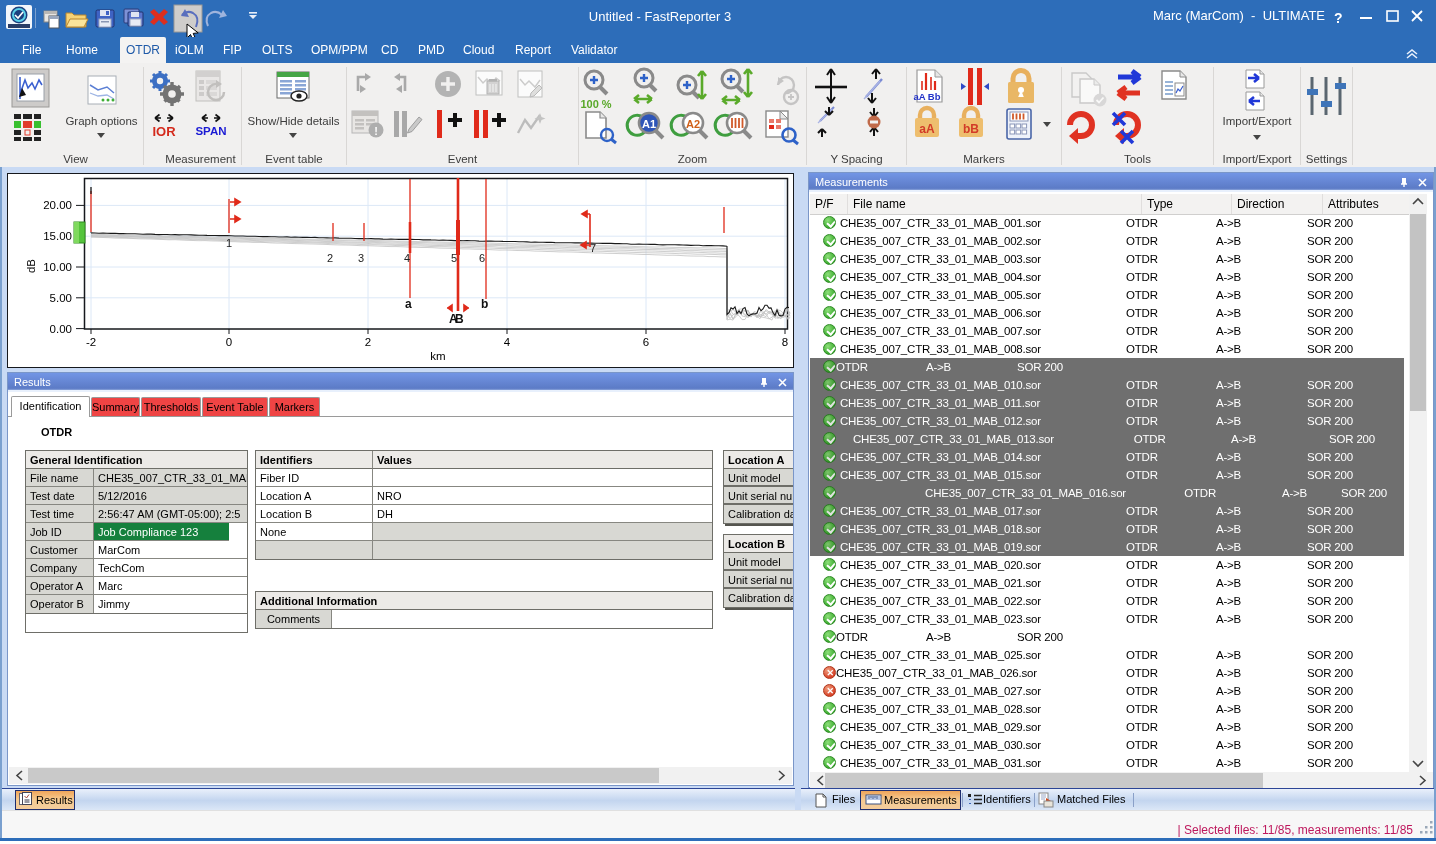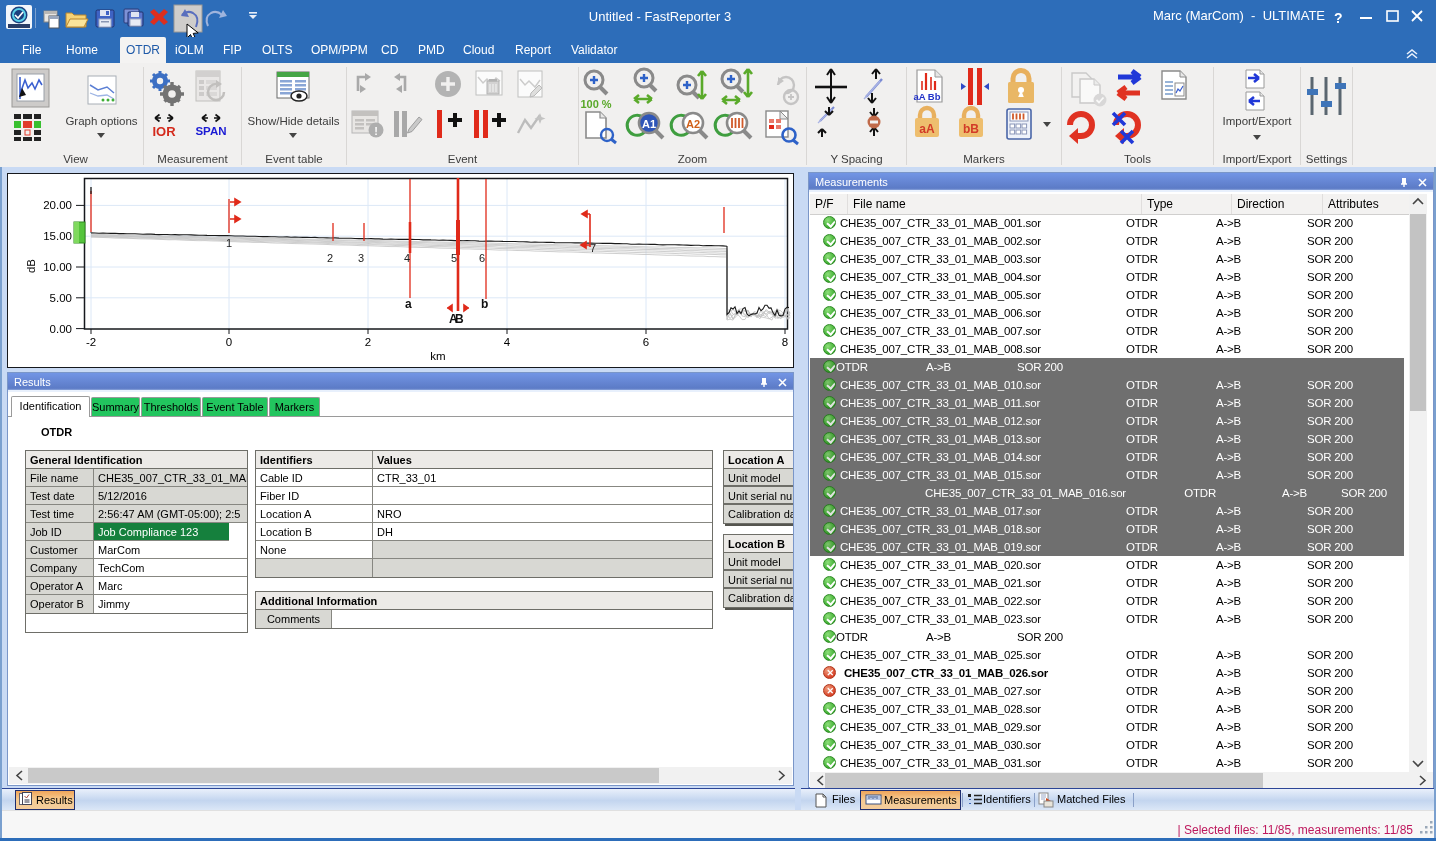--- a/index.html
+++ b/index.html
@@ -24,21 +24,21 @@
 #appbg { left:0; top:167px; width:1436px; height:677px; background:#c9daf4; }
 
 
 #graphpanel { left:7px; top:173px; width:787px; height:195px; background:#fff; border:1px solid #16181d; }
 
 
 #resultspanel { left:7px; top:372px; width:787px; height:414px; background:#fff; border:1px solid #7a96c8; overflow:hidden; }
 .paneltitle { height:19px; background:linear-gradient(180deg,#7295e5 0%,#6585d2 55%,#5c7bc6 90%,#8ba4da 100%); color:#fff; font-size:11px; padding:3px 6px; border-bottom:2px solid #e8f0fc; }
 
 
-.rtab { position:absolute; height:20px; line-height:19px; font-size:11px; color:#000; text-align:center; border:1px solid #9a9a9a; border-bottom:none; background:#22c55e; border-radius:2px 2px 0 0; }
+.rtab { position:absolute; height:20px; line-height:19px; font-size:11px; color:#000; text-align:center; border:1px solid #9a9a9a; border-bottom:none; background:#ef4444; border-radius:2px 2px 0 0; }
 .rtab.sel { background:#fff; height:21px; z-index:2; }
 
 
 .dt { position:absolute; border:1px solid #6e6e68; font-size:11px; }
 .dt .hdr { background:#eceae7; font-weight:bold; border-bottom:1px solid #6e6e68; }
 .dtrow { display:flex; }
 .dtc { border-right:1px solid #878781; border-bottom:1px solid #878781; padding:2px 4px; height:18px; line-height:14px; overflow:hidden; white-space:nowrap; }
 .lbl { background:#d8d8d3; }
 .val { background:#fff; }
 .gray { background:#d8d8d3; }
@@ -151,21 +151,21 @@
   <div class="rsep" style="left:241px"></div>
   <div class="rsep" style="left:346px"></div>
   <div class="rsep" style="left:578px"></div>
   <div class="rsep" style="left:806px"></div>
   <div class="rsep" style="left:906px"></div>
   <div class="rsep" style="left:1061px"></div>
   <div class="rsep" style="left:1213px"></div>
   <div class="rsep" style="left:1300px"></div>
   <div class="rsep" style="left:1352px"></div>
   <div class="rlabel" style="left:8px;width:135px">View</div>
-  <div class="rlabel" style="left:144px;width:97px">Measurement</div>
+  <div class="rlabel" style="left:152px;width:97px">Measurement</div>
   <div class="rlabel" style="left:242px;width:104px">Event table</div>
   <div class="rlabel" style="left:347px;width:231px">Event</div>
   <div class="rlabel" style="left:579px;width:227px">Zoom</div>
   <div class="rlabel" style="left:807px;width:99px">Y Spacing</div>
   <div class="rlabel" style="left:907px;width:154px">Markers</div>
   <div class="rlabel" style="left:1062px;width:151px">Tools</div>
   <div class="rlabel" style="left:1214px;width:86px">Import/Export</div>
   <div class="rlabel" style="left:1301px;width:51px">Settings</div>
   <div style="position:absolute;left:54px;top:52px;width:95px;font-size:11.5px;color:#3c3c3c;text-align:center;">Graph options</div>
   <div style="position:absolute;left:246px;top:52px;width:95px;font-size:11.5px;color:#3c3c3c;text-align:center;">Show/Hide details</div>
@@ -639,24 +639,20 @@
       </div>
   </div>
   <div style="position:absolute;left:17px;top:240px;width:223px;height:20px;border:1px solid #6e6e68;background:#fff;"></div>
 
   <div class="dt" style="left:247px;top:77px;width:458px;">
     <div class="dtrow">
         <div class="dtc hdr" style="width:117px;border-right:1px solid #878781;">Identifiers</div>
         <div class="dtc hdr" style="width:339px;border-right:none;">Values</div>
       </div>
     <div class="dtrow">
-        <div class="dtc val" style="width:117px;">Cable ID</div>
-        <div class="dtc val" style="width:339px;border-right:none;">CTR_33_01</div>
-      </div>
-    <div class="dtrow">
         <div class="dtc val" style="width:117px;">Fiber ID</div>
         <div class="dtc val" style="width:339px;border-right:none;"></div>
       </div>
     <div class="dtrow">
         <div class="dtc val" style="width:117px;">Location A</div>
         <div class="dtc val" style="width:339px;border-right:none;">NRO</div>
       </div>
     <div class="dtrow">
         <div class="dtc val" style="width:117px;">Location B</div>
         <div class="dtc val" style="width:339px;border-right:none;">DH</div>
@@ -794,21 +790,21 @@
       <span style="width:91px;">A-&gt;B</span>
       <span style="width:80px;">SOR 200</span>
     </div>
     <div class="mrow sel" style="top:239px;left:1px;">
       <span class="mico ok"></span>
       <span style="width:290px;padding-left:4px;">CHE35_007_CTR_33_01_MAB_012.sor</span>
       <span style="width:90px;">OTDR</span>
       <span style="width:91px;">A-&gt;B</span>
       <span style="width:80px;">SOR 200</span>
     </div>
-    <div class="mrow sel" style="top:257px;left:1px;">
+    <div class="mrow sel" style="top:257px;left:1px;gap:13px;">
       <span class="mico ok"></span>
       <span style="width:290px;padding-left:4px;">CHE35_007_CTR_33_01_MAB_013.sor</span>
       <span style="width:90px;">OTDR</span>
       <span style="width:91px;">A-&gt;B</span>
       <span style="width:80px;">SOR 200</span>
     </div>
     <div class="mrow sel" style="top:275px;left:1px;">
       <span class="mico ok"></span>
       <span style="width:290px;padding-left:4px;">CHE35_007_CTR_33_01_MAB_014.sor</span>
       <span style="width:90px;">OTDR</span>
@@ -886,21 +882,21 @@
     </div>
     <div class="mrow" style="top:473px;left:1px;">
       <span class="mico ok"></span>
       <span style="width:290px;padding-left:4px;">CHE35_007_CTR_33_01_MAB_025.sor</span>
       <span style="width:90px;">OTDR</span>
       <span style="width:91px;">A-&gt;B</span>
       <span style="width:80px;">SOR 200</span>
     </div>
     <div class="mrow" style="top:491px;left:1px;">
       <span class="mico err"></span>
-      <span style="width:290px;padding-left:8px;font-weight:bold;">CHE35_007_CTR_33_01_MAB_026.sor</span>
+      <span style="width:290px;padding-left:0;">CHE35_007_CTR_33_01_MAB_026.sor</span>
       <span style="width:90px;">OTDR</span>
       <span style="width:91px;">A-&gt;B</span>
       <span style="width:80px;">SOR 200</span>
     </div>
     <div class="mrow" style="top:509px;left:1px;">
       <span class="mico err"></span>
       <span style="width:290px;padding-left:4px;">CHE35_007_CTR_33_01_MAB_027.sor</span>
       <span style="width:90px;">OTDR</span>
       <span style="width:91px;">A-&gt;B</span>
       <span style="width:80px;">SOR 200</span>

